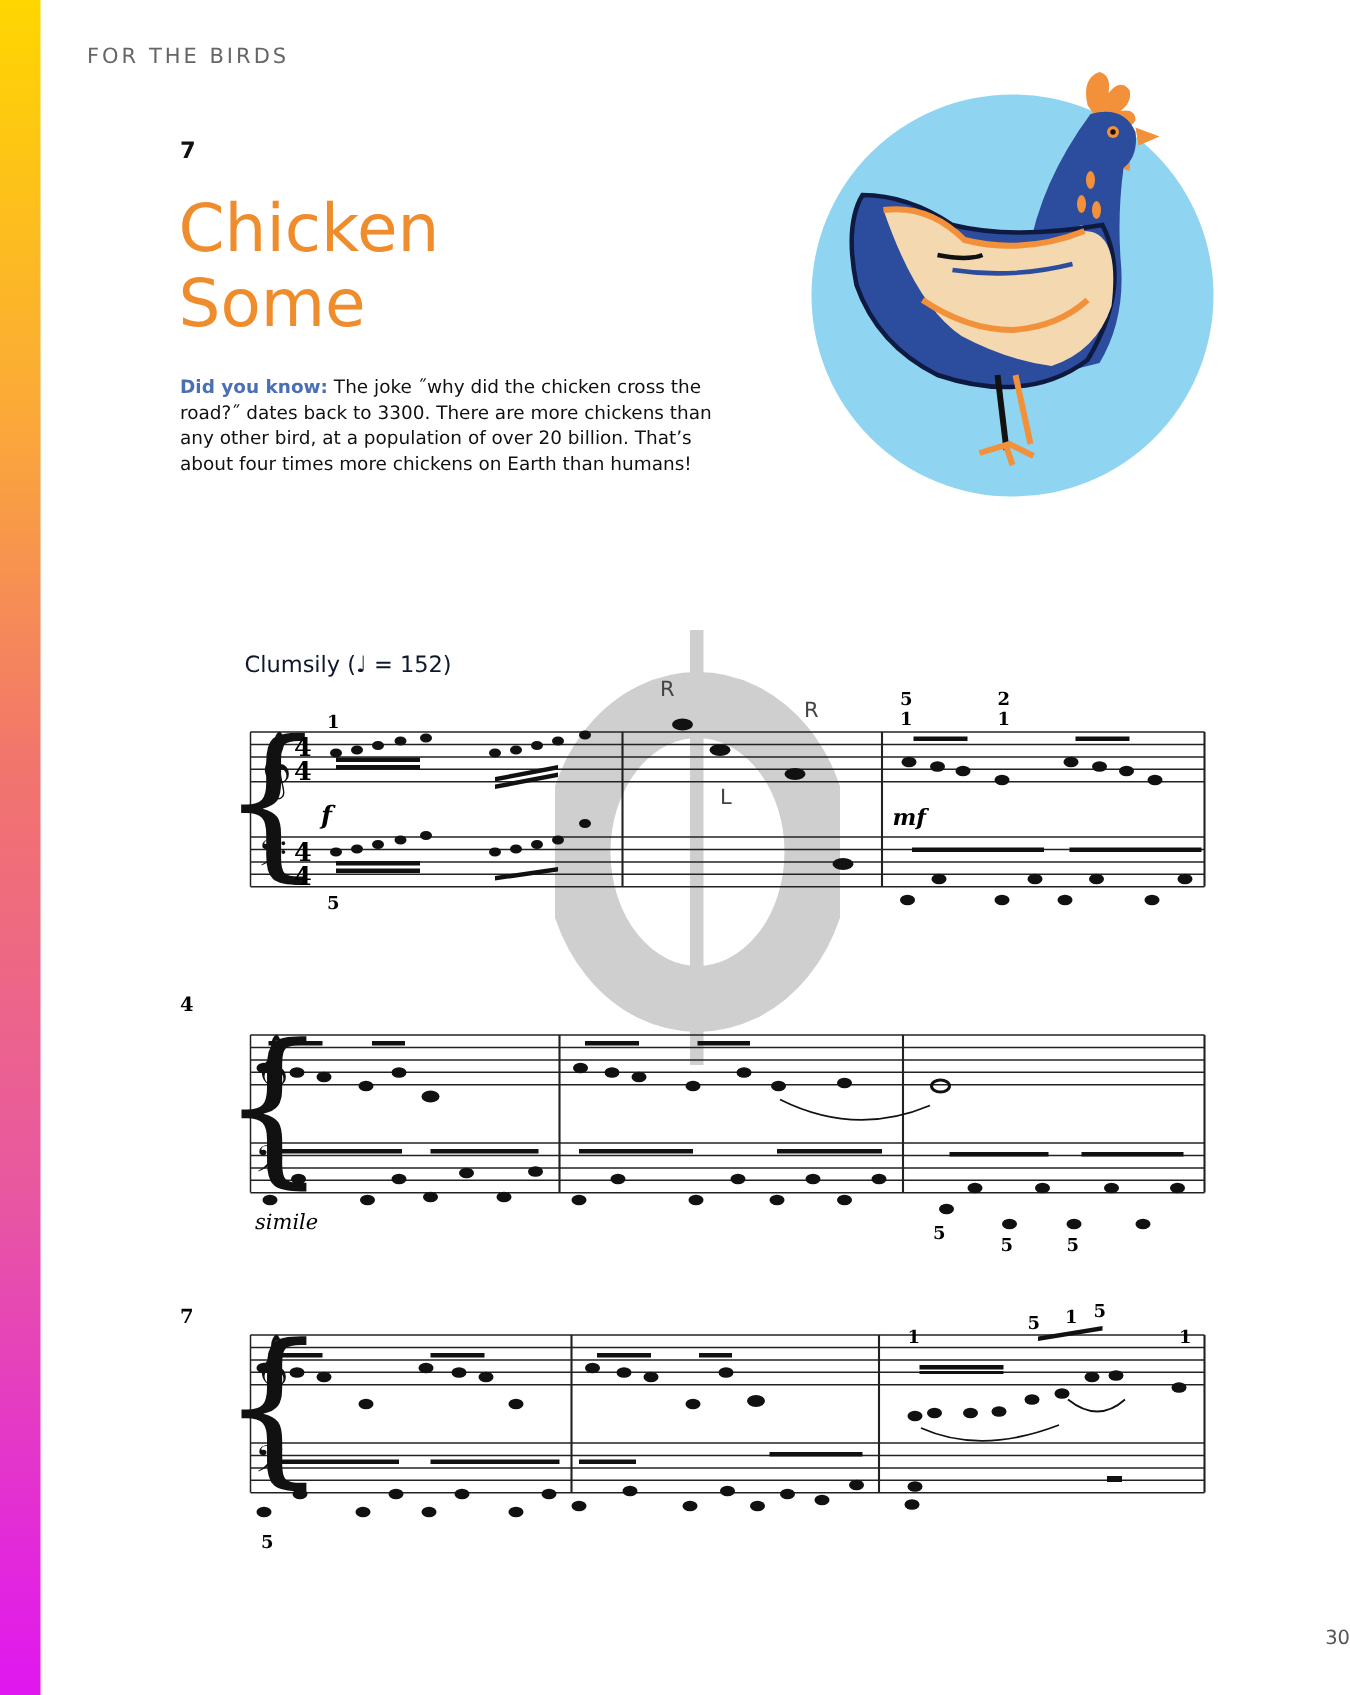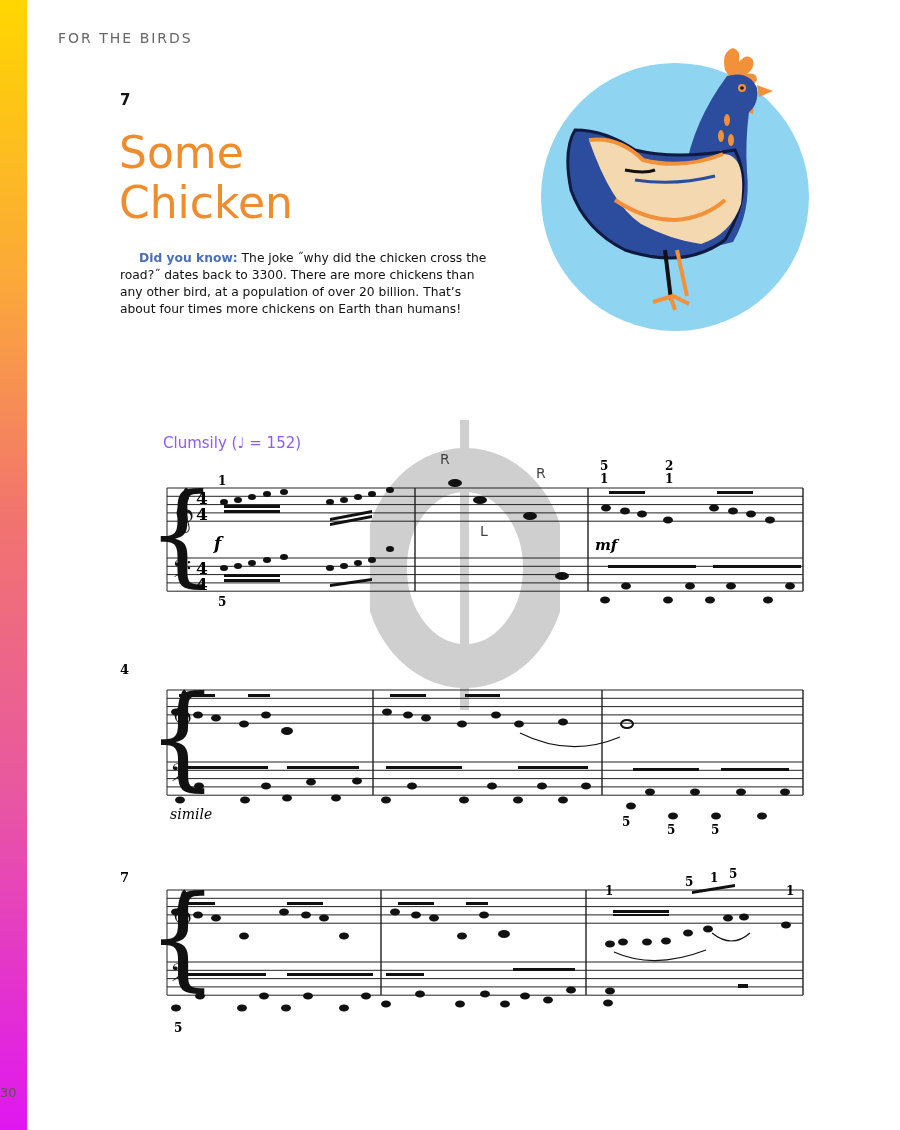--- a/index.html
+++ b/index.html
@@ -2,40 +2,40 @@
 <html><head>
 <meta charset="utf-8">
 <style>
   html,body{margin:0;padding:0;}
   body{width:900px;height:1130px;position:relative;background:#ffffff;overflow:hidden;font-family:"DejaVu Sans",sans-serif;}
   .side-bar{position:absolute;left:0;top:0;width:27px;height:1130px;background:linear-gradient(to bottom,#ffd600 0%,#fba83a 25%,#f2756d 45%,#e858a0 70%,#e017f0 100%);}
   .running-head{position:absolute;left:58px;top:30px;font-size:14px;letter-spacing:2px;color:#666;font-family:"DejaVu Sans",sans-serif;}
   .piece-num{position:absolute;left:120px;top:91px;font-size:15px;font-weight:bold;color:#111;}
   .title{position:absolute;left:119px;top:128px;font-size:44px;line-height:50px;color:#ef8c2c;font-family:"DejaVu Sans",sans-serif;font-weight:normal;}
   .fact{position:absolute;left:120px;top:250px;width:370px;font-size:12.3px;line-height:17px;color:#111;}
-  .fact .lead{color:#4a6fb5;font-weight:bold;margin-left:19px;}
+  .fact .lead{color:#4a6fb5;font-weight:bold;}
   .illustration{position:absolute;left:541px;top:63px;width:268px;height:268px;border-radius:50%;background:#8fd4f1;}
   .hen{position:absolute;left:545px;top:40px;width:260px;height:280px;}
   .score{position:absolute;left:0;top:0;width:900px;height:1130px;}
-  .tempo{position:absolute;left:163px;top:434px;font-size:15px;color:#8b5cf6;font-family:"DejaVu Sans",sans-serif;}
-  .page-num{position:absolute;left:0;width:900px;top:1085px;text-align:left;font-size:13px;color:#555;}
+  .tempo{position:absolute;left:163px;top:434px;font-size:15px;color:#0f172a;font-family:"DejaVu Sans",sans-serif;}
+  .page-num{position:absolute;left:0;width:900px;top:1085px;text-align:right;font-size:13px;color:#555;}
   .watermark{position:absolute;left:370px;top:420px;width:190px;height:290px;pointer-events:none;}
 </style>
 </head>
 <body>
 
 <div class="side-bar"></div>
 
 <div class="running-head">FOR THE BIRDS</div>
 
 <div class="piece-num">7</div>
 
 <div class="title">
+  <div>Chicken</div>
   <div>Some</div>
-  <div>Chicken</div>
 </div>
 
 <div class="fact"><span class="lead">Did you know:</span><span> The joke ˝why did the chicken cross the road?˝ dates back to 3300. There are more chickens than any other bird, at a population of over 20 billion. That’s about four times more chickens on Earth than humans!</span></div>
 
 <div class="illustration"></div>
 <svg class="hen" viewBox="0 0 260 280" width="260" height="280">
 
   <path d="M180 30 q-4 -18 8 -22 q8 2 6 14 q8 -10 14 -2 q2 8 -6 14 q10 -2 10 6 q-4 8 -20 8z" fill="#f2913a"></path>
 
   <path d="M212 45 l16 6 l-14 6z" fill="#f2913a"></path>

